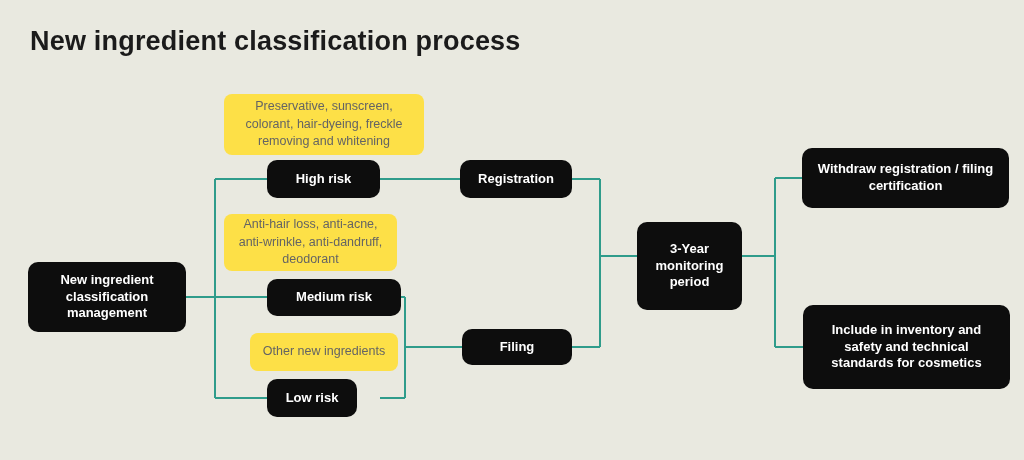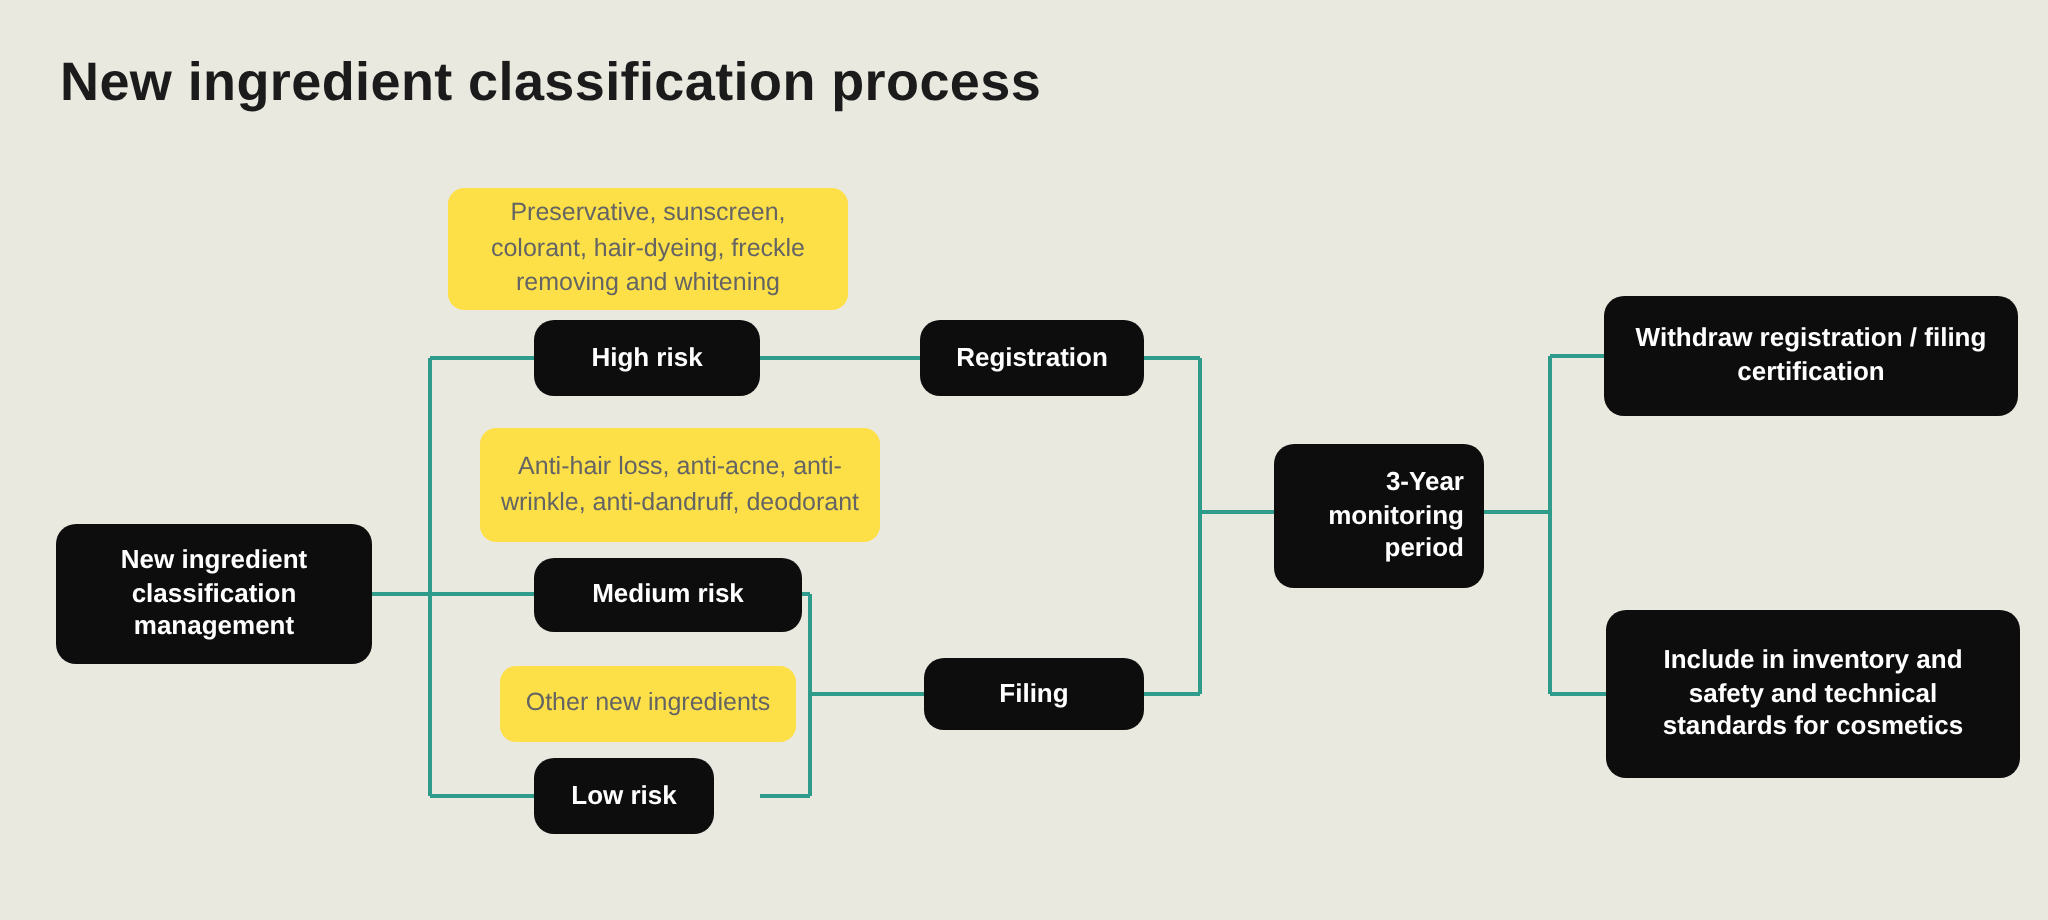--- a/index.html
+++ b/index.html
@@ -85,42 +85,42 @@
     <span class="inner">New ingredient classification management</span>
   </div>
 
   <div class="node white" style="left:224px; top:94px; width:200px; height:61px;">
     <span class="inner">Preservative, sunscreen, colorant, hair-dyeing, freckle removing and whitening</span>
   </div>
   <div class="node black" style="left:267px; top:160px; width:113px; height:38px;">
     <span class="inner">High risk</span>
   </div>
 
-  <div class="node white" style="left:240px; top:214px; width:200px; height:57px;">
+  <div class="node white" style="left:224px; top:214px; width:173px; height:57px;">
     <span class="inner">Anti-hair loss, anti-acne, anti-wrinkle, anti-dandruff, deodorant</span>
   </div>
   <div class="node black" style="left:267px; top:279px; width:134px; height:37px;">
     <span class="inner">Medium risk</span>
   </div>
 
   <div class="node white" style="left:250px; top:333px; width:148px; height:38px;">
     <span class="inner">Other new ingredients</span>
   </div>
   <div class="node black" style="left:267px; top:379px; width:90px; height:38px;">
     <span class="inner">Low risk</span>
   </div>
 
   <div class="node black" style="left:460px; top:160px; width:112px; height:38px;">
     <span class="inner">Registration</span>
   </div>
   <div class="node black" style="left:462px; top:329px; width:110px; height:36px;">
     <span class="inner">Filing</span>
   </div>
 
-  <div class="node black" style="left:637px; top:222px; width:105px; height:72px;text-align:right;">
+  <div class="node black" style="left:637px; top:222px; width:105px; height:88px;">
     <span class="inner">3-Year monitoring period</span>
   </div>
 
   <div class="node black" style="left:802px; top:148px; width:207px; height:60px;">
     <span class="inner">Withdraw registration / filing certification</span>
   </div>
   <div class="node black" style="left:803px; top:305px; width:207px; height:84px;">
     <span class="inner">Include in inventory and safety and technical standards for cosmetics</span>
   </div>
 

